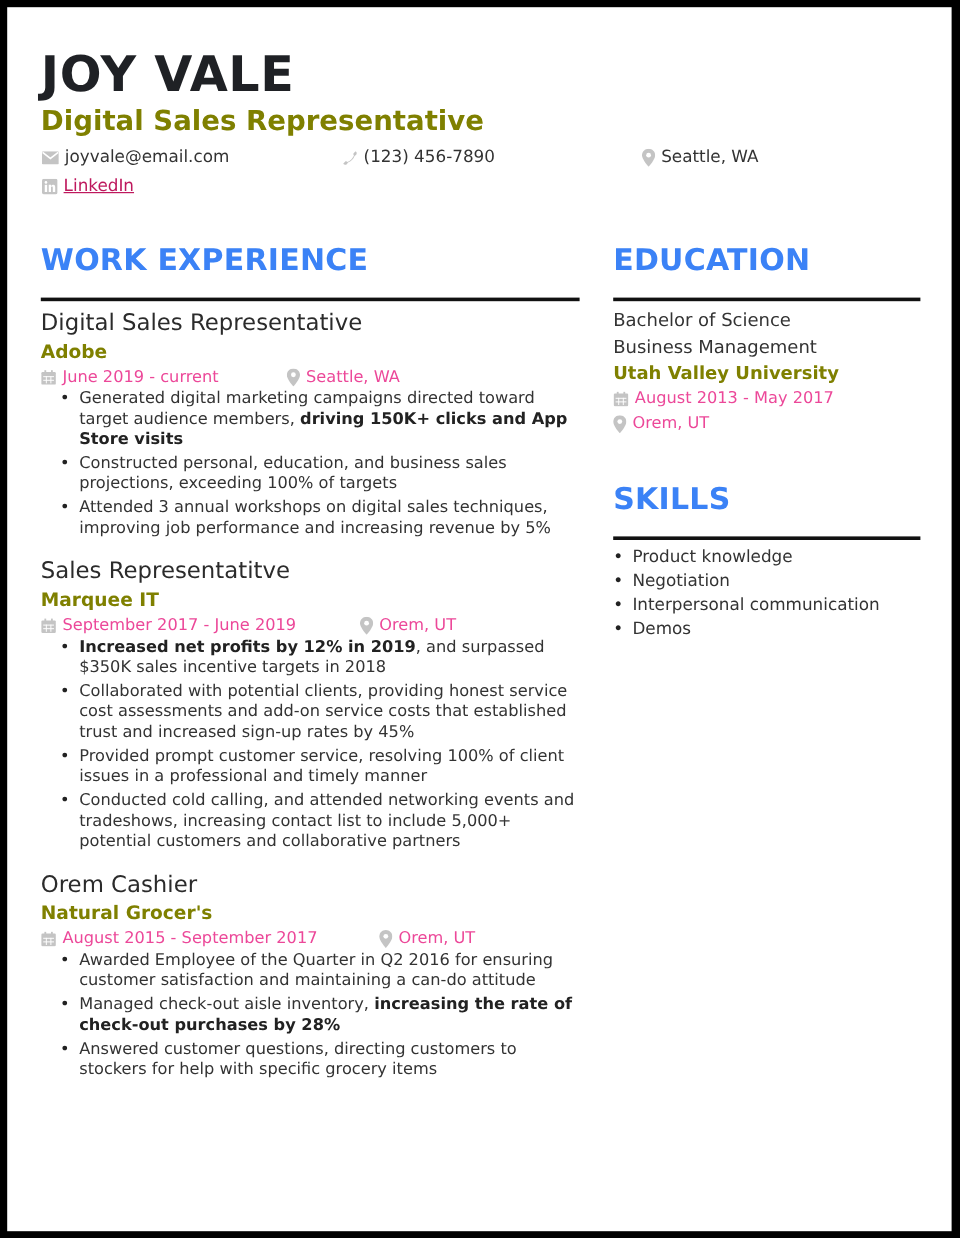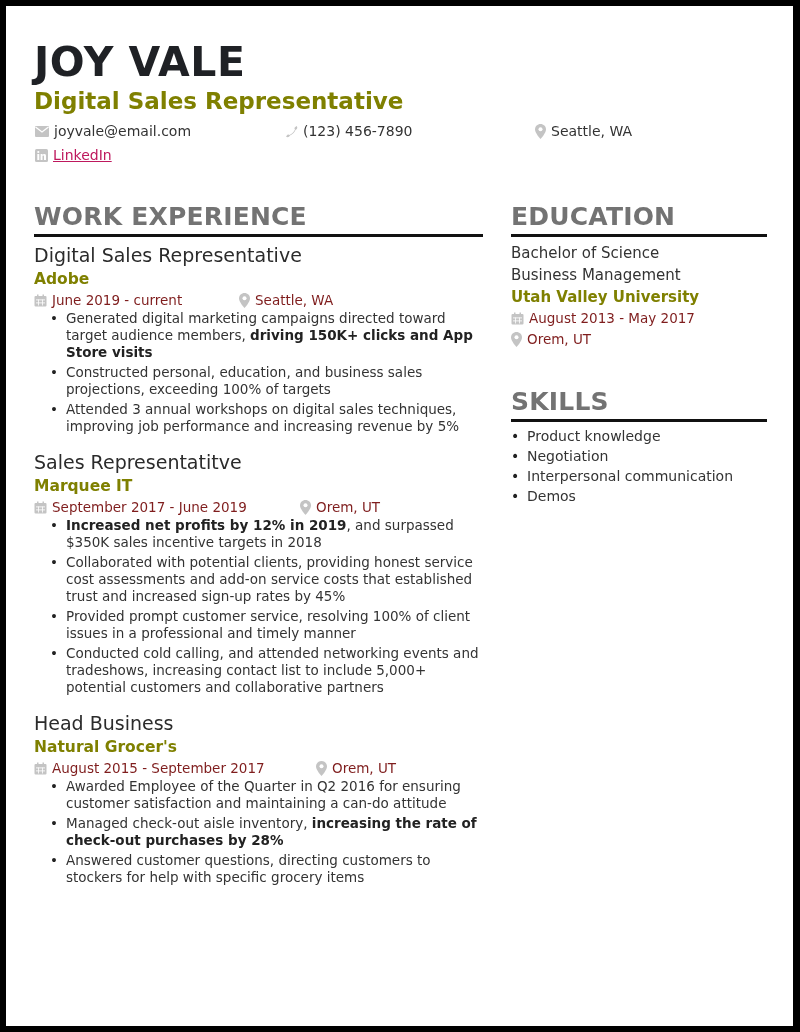--- a/index.html
+++ b/index.html
@@ -23,28 +23,28 @@
   .contact a { color: #be185d; text-decoration: underline; }
   .c-email { left: 29px; top: 117px; justify-content: space-between; }
   .c-phone { left: 279px; top: 117px; }
   .c-loc   { left: 529px; top: 117px; }
   .c-li    { left: 29px; top: 141px; }
 
   .col-left  { position: absolute; left: 28px; top: 196px; width: 449px; }
   .col-right { position: absolute; left: 505px; top: 196px; width: 256px; }
 
   .sec-title {
-    font-weight: bold; font-size: 25px; color: #737373; letter-spacing: 0.2px;
-    line-height: 30px; padding-bottom: 2px; border-bottom: 3px solid #111;
+    font-weight: bold; font-size: 25px; color: #3b82f6; letter-spacing: 0.2px;
+    line-height: 30px; padding-bottom: 16px; border-bottom: 3px solid #111;
   }
   .job { margin-top: 5px; }
   .job + .job { margin-top: 14px; }
   .job-title { font-size: 19px; color: #2b2b2b; line-height: 26px; }
   .company { font-weight: bold; font-size: 15.5px; color: #7f8000; line-height: 22px; }
-  .meta { display: flex; font-size: 13.5px; color: #7f1d1d; line-height: 20px; }
+  .meta { display: flex; font-size: 13.5px; color: #ec4899; line-height: 20px; }
   .meta .item { display: inline-flex; align-items: center; }
   .meta .ic { color: #bdbdbd; margin-right: 5px; display: inline-flex; }
   ul.bul { list-style: none; margin-left: 14px; }
   ul.bul li { position: relative; padding-left: 18px; font-size: 13.5px; line-height: 17px; color: #333; margin-bottom: 3px; }
   ul.bul li::before { content: "•"; position: absolute; left: 2px; top: 0; color: #222; }
   ul.bul li b { color: #222; }
 
   .edu { margin-top: 5px; }
   .edu .line { font-size: 15px; line-height: 22px; color: #333; }
   .edu .school { font-weight: bold; font-size: 15px; color: #7f8000; line-height: 22px; }
@@ -169,21 +169,21 @@
             </span>
           </div>
           <ul class="bul">
             <li><span></span><b>Increased net profits by 12% in 2019</b><span>, and surpassed $350K sales incentive targets in 2018</span></li>
             <li><span>Collaborated with potential clients, providing honest service cost assessments and add-on service costs that established trust and increased sign-up rates by 45%</span><b></b><span></span></li>
             <li><span>Provided prompt customer service, resolving 100% of client issues in a professional and timely manner</span><b></b><span></span></li>
             <li><span>Conducted cold calling, and attended networking events and tradeshows, increasing contact list to include 5,000+ potential customers and collaborative partners</span><b></b><span></span></li>
           </ul>
         </div>
         <div class="job">
-          <div class="job-title">Head Business</div>
+          <div class="job-title">Orem Cashier</div>
           <div class="company">Natural Grocer's</div>
           <div class="meta">
             <span class="item" style="width:282px">
               <span class="ic">
                 <svg width="13" height="13" viewBox="0 0 13 13">
                   <rect x="0.5" y="2" width="12" height="10.5" rx="1" fill="#c4c4c4"></rect>
                   <rect x="3" y="0.5" width="1.5" height="3" fill="#c4c4c4"></rect>
                   <rect x="8.5" y="0.5" width="1.5" height="3" fill="#c4c4c4"></rect>
                   <rect x="2" y="5.5" width="9" height="0.8" fill="#fff"></rect>
                   <rect x="4.2" y="5.5" width="0.8" height="6" fill="#fff"></rect>

